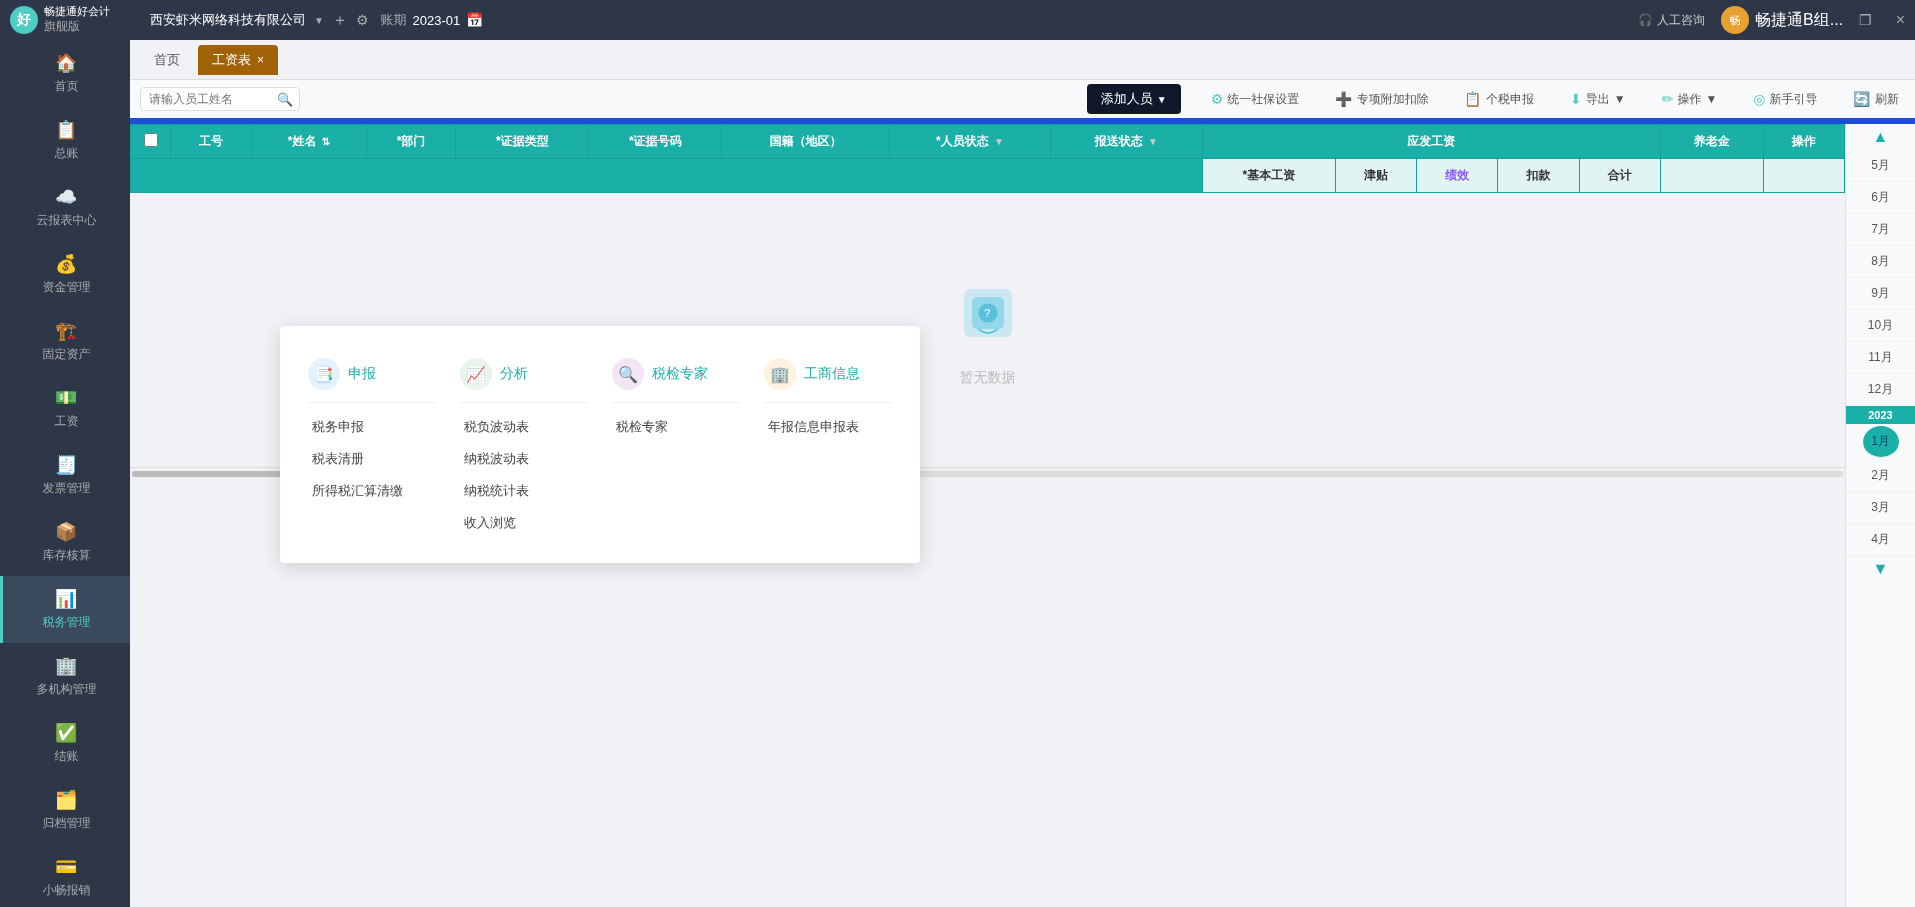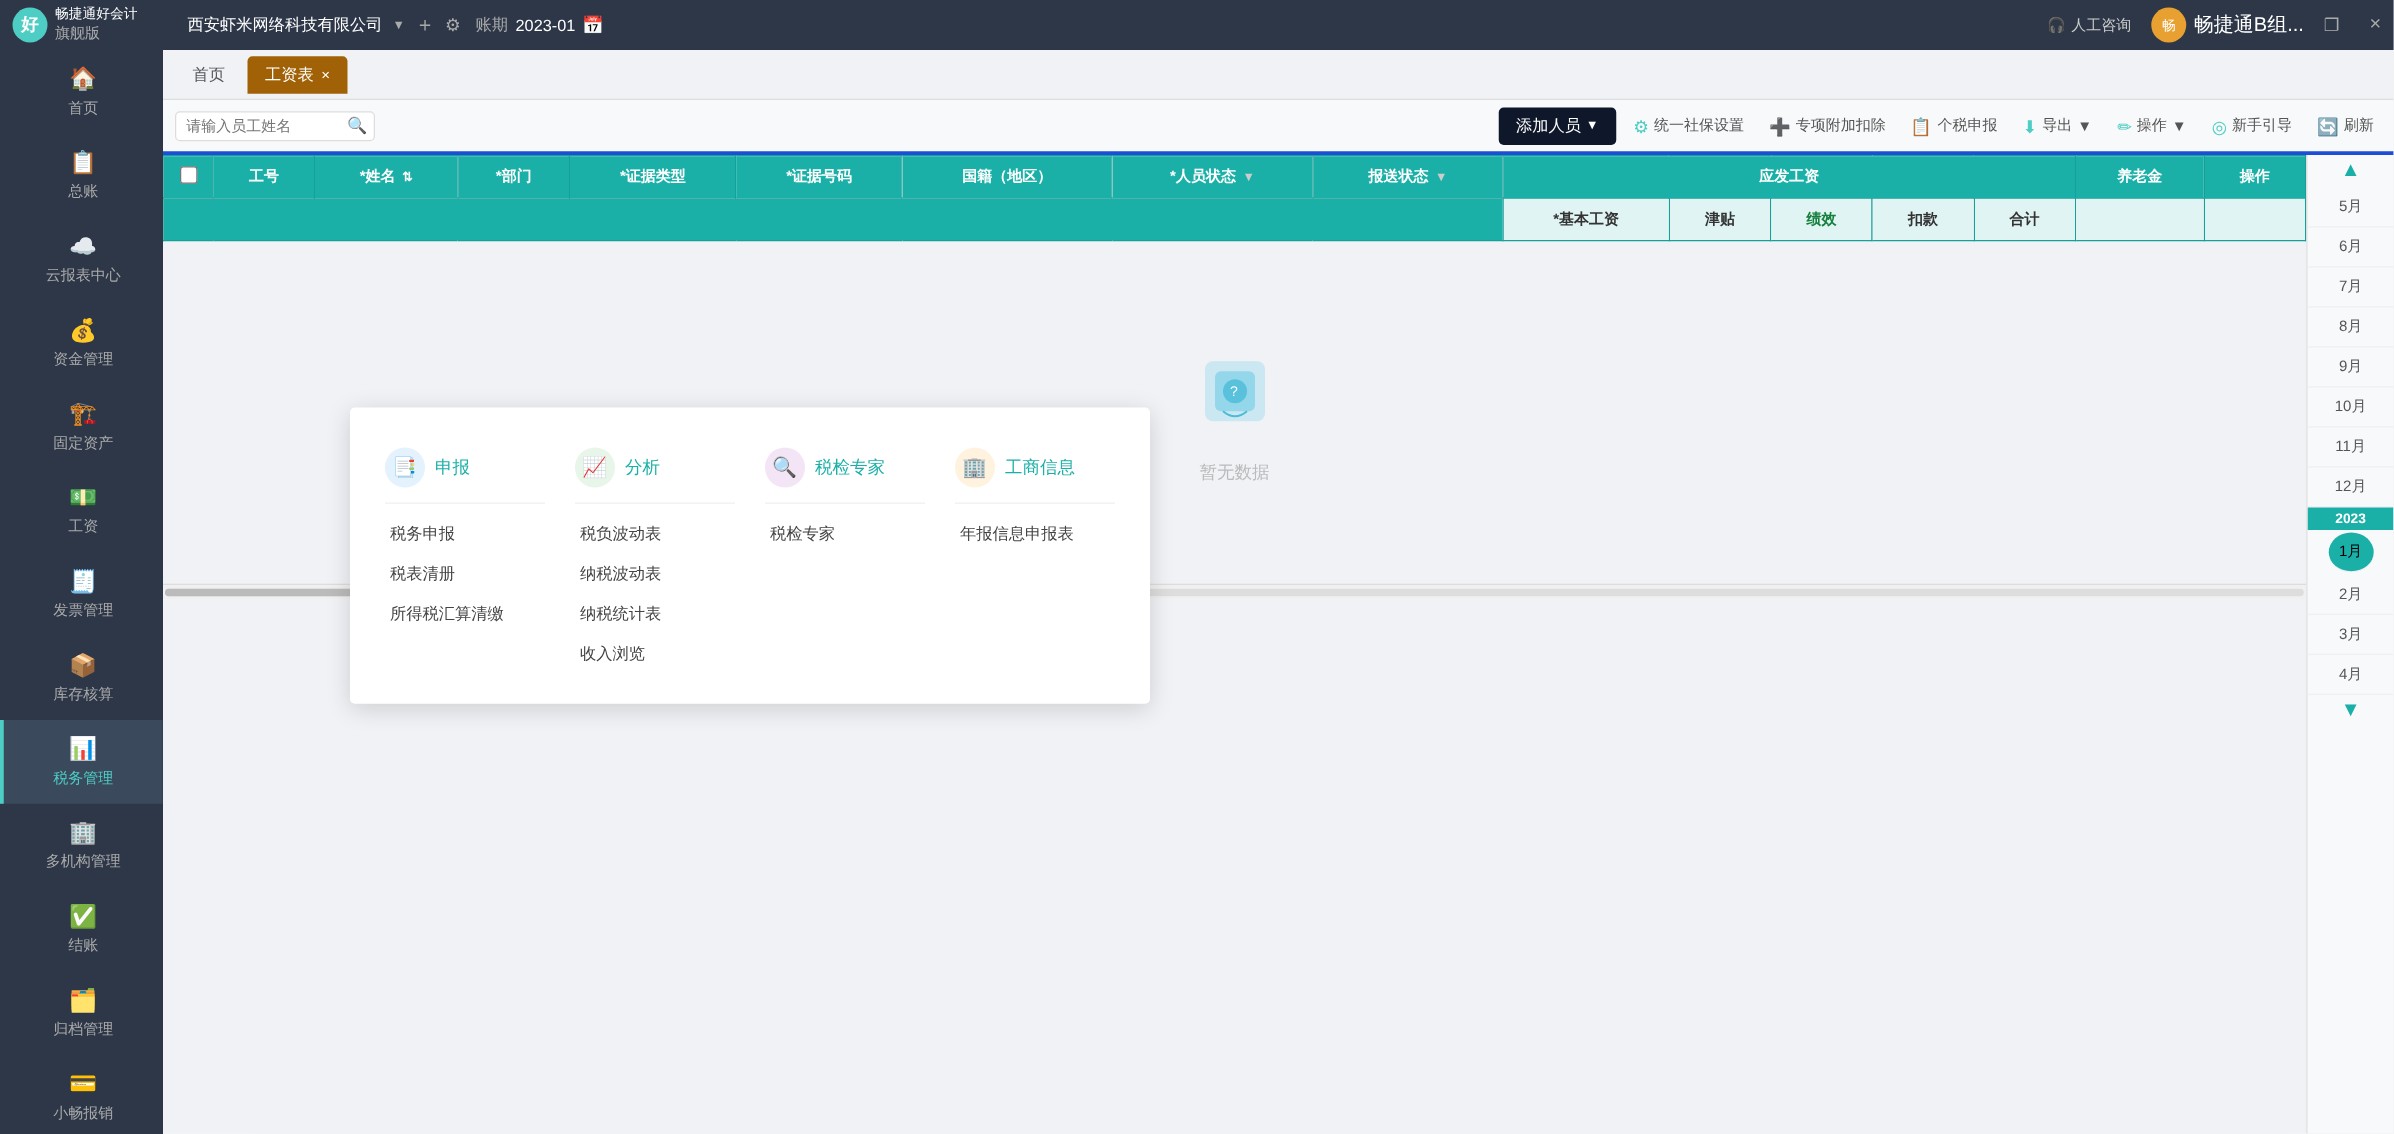--- a/index.html
+++ b/index.html
@@ -115,22 +115,22 @@
     .tab-item.active { background: #a16207; color: white; }
     .tab-close { font-size: 12px; cursor: pointer; }
 
     
     .toolbar {
       height: 44px;
       background: #f8f9fa;
       display: flex;
       align-items: center;
       padding: 0 10px;
-      gap: 8px;
-      border-bottom: 3px solid #1d4ed8;
+      gap: 24px;
+      border-bottom: 6px solid #1d4ed8;
       flex-shrink: 0;
     }
     .search-input {
       border: 1px solid #ddd;
       border-radius: 4px;
       padding: 4px 28px 4px 8px;
       font-size: 12px;
       width: 160px;
       outline: none;
       background: white;
@@ -269,21 +269,21 @@
       text-align: center;
     }
     .month-item {
       text-align: center;
       padding: 7px 4px;
       font-size: 12px;
       color: #555;
       cursor: pointer;
       border-bottom: 1px solid #f0f0f0;
     }
-    .month-item.active { background: #1ab0a8; color: #000000; border-radius: 50%; margin: 2px auto; width: 36px; }
+    .month-item.active { background: #1ab0a8; color: #0c4a6e; border-radius: 50%; margin: 2px auto; width: 36px; }
     .year-badge {
       background: #1ab0a8;
       color: white;
       text-align: center;
       padding: 3px 4px;
       font-size: 11px;
       font-weight: bold;
     }
 
     
@@ -492,21 +492,21 @@
                 <span class="filter-icon">▼</span>
               </th>
               <th colspan="5" class="group-header">应发工资</th>
               <th>养老金</th>
               <th>操作</th>
             </tr>
             <tr>
               <th colspan="9" style="background:#1ab0a8;"></th>
               <th style="background:#e0f4f3; color:#333;">*基本工资</th>
               <th style="background:#e0f4f3; color:#333;">津贴</th>
-              <th style="background:#e0f4f3; color:#15803d;">绩效</th>
+              <th style="background:#e0f4f3; color:#8b5cf6;">绩效</th>
               <th style="background:#e0f4f3; color:#333;">扣款</th>
               <th style="background:#e0f4f3; color:#333;">合计</th>
               <th style="background:#e0f4f3; color:#333;"></th>
               <th style="background:#e0f4f3; color:#333;"></th>
             </tr>
           </thead>
           <tbody>
           </tbody>
         </table>
 

